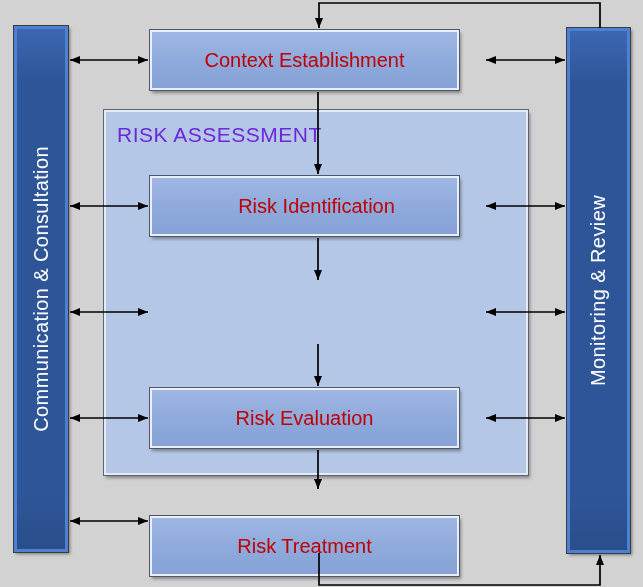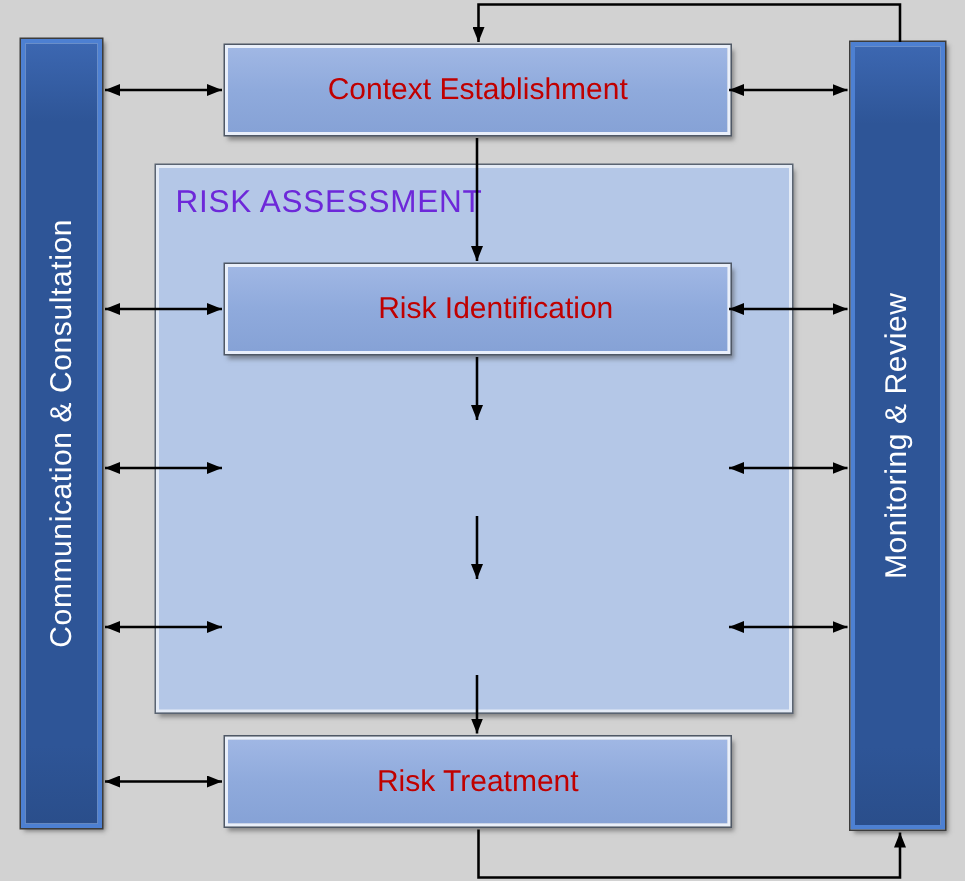--- a/index.html
+++ b/index.html
@@ -35,32 +35,32 @@
     outline: 1px solid #5a6472;
     box-shadow: 2px 3px 3px rgba(70,70,70,0.55);
   }
   .group-label {
     position: absolute; left: 11px; top: 11px;
     color: #6d28d9; font-size: 21px; letter-spacing: 0.5px;
   }
 
   
   .pbox {
-    position: absolute; left: 150px; width: 337px; height: 60px; z-index: 2;
+    position: absolute; left: 150px; width: 309px; height: 60px; z-index: 2;
     background: linear-gradient(180deg, #a0b7e4 0%, #8faadc 50%, #86a2d6 100%);
     border: 2px solid #e9effa;
     outline: 1px solid #4f5866;
     box-shadow: 2px 3px 3px rgba(70,70,70,0.55);
     display: flex; align-items: center; justify-content: center;
   }
   .pbox-context        { top: 30px; }
   .pbox-identification { top: 176px; padding-left: 24px; }
   .pbox-analysis       { top: 282px; }
   .pbox-evaluation     { top: 388px; }
-  .pbox-treatment      { top: 491px; }
+  .pbox-treatment      { top: 516px; }
   .pbox-label { color: #c00000; font-size: 20px; }
 </style>
 </head>
 <body>
 
 <div class="canvas">
 
   <div class="group-box">
     <span class="group-label">RISK ASSESSMENT</span>
   </div>
@@ -70,20 +70,23 @@
   </div>
   <div class="vbar vbar-right">
     <span class="vtext">Monitoring &amp; Review</span>
   </div>
 
   <div class="pbox pbox-context">
     <span class="pbox-label">Context Establishment</span>
   </div>
   <div class="pbox pbox-identification">
     <span class="pbox-label">Risk Identification</span>
+  </div>
+  <div class="pbox pbox-evaluation">
+    <span class="pbox-label">Risk Evaluation</span>
   </div>
   <div class="pbox pbox-treatment">
     <span class="pbox-label">Risk Treatment</span>
   </div>
 
   <svg class="connectors" width="643" height="587" viewBox="0 0 643 587">
     <defs>
       <marker id="ah" viewBox="0 0 10 8" markerWidth="10" markerHeight="8" refX="10" refY="4" orient="auto-start-reverse" markerUnits="userSpaceOnUse">
         <path d="M0,0 L10,4 L0,8 z" fill="#000000"></path>
       </marker>

